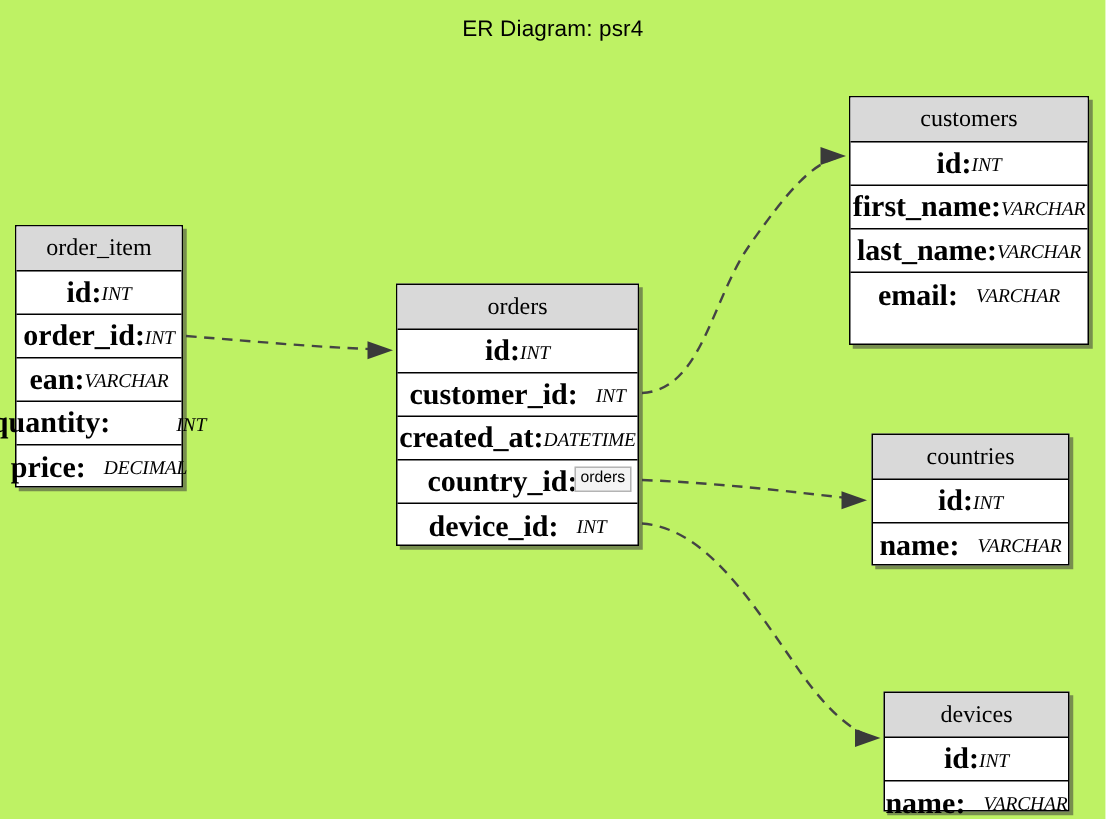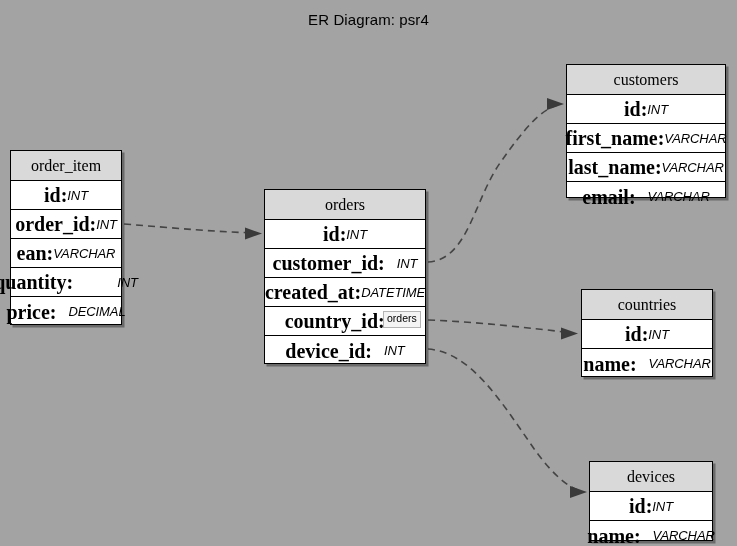--- a/index.html
+++ b/index.html
@@ -4,21 +4,21 @@
 <style>
   html, body {
     margin: 0;
     padding: 0;
     background: #ffffff;
   }
   #canvas {
     position: relative;
     width: 737px;
     height: 546px;
-    background: #a3a3a3;
+    background: #bef264;
     overflow: hidden;
     font-family: "Liberation Serif", serif;
   }
 
   
   #diagram-title {
     position: absolute;
     left: 0;
     top: 11px;
     width: 737px;
@@ -75,21 +75,21 @@
   .entity-row:last-child {
     border-bottom: none;
     gap: 12px;
   }
   .attr-name {
     font-family: "Liberation Serif", serif;
     font-size: 20px;
     font-weight: bold;
   }
   .attr-type {
-    font-family: Liberation Sans, sans-serif;
+    font-family: Liberation Serif, serif;
     font-style: italic;
     font-size: 13px;
     letter-spacing: -0.1px;
   }
 
   
   #edge-tooltip {
     position: absolute;
     box-sizing: border-box;
     background: #f4f4f4;
@@ -169,21 +169,21 @@
         </div>
         <div class="entity-row" style="height: 29px;">
           <span class="attr-name">country_id:</span>
           <span class="attr-type">INT</span>
         </div>
         <div class="entity-row" style="height: 29px;">
           <span class="attr-name">device_id:</span>
           <span class="attr-type">INT</span>
         </div>
       </div>
-      <div class="entity" style="left: 566px; top: 64px; width: 160px; height: 134px;">
+      <div class="entity" style="left: 566px; top: 64px; width: 160px; height: 166px;">
         <div class="entity-header" style="height: 30px;">customers</div>
         <div class="entity-row" style="height: 29px;">
           <span class="attr-name">id:</span>
           <span class="attr-type">INT</span>
         </div>
         <div class="entity-row" style="height: 29px;">
           <span class="attr-name">first_name:</span>
           <span class="attr-type">VARCHAR</span>
         </div>
         <div class="entity-row" style="height: 29px;">

